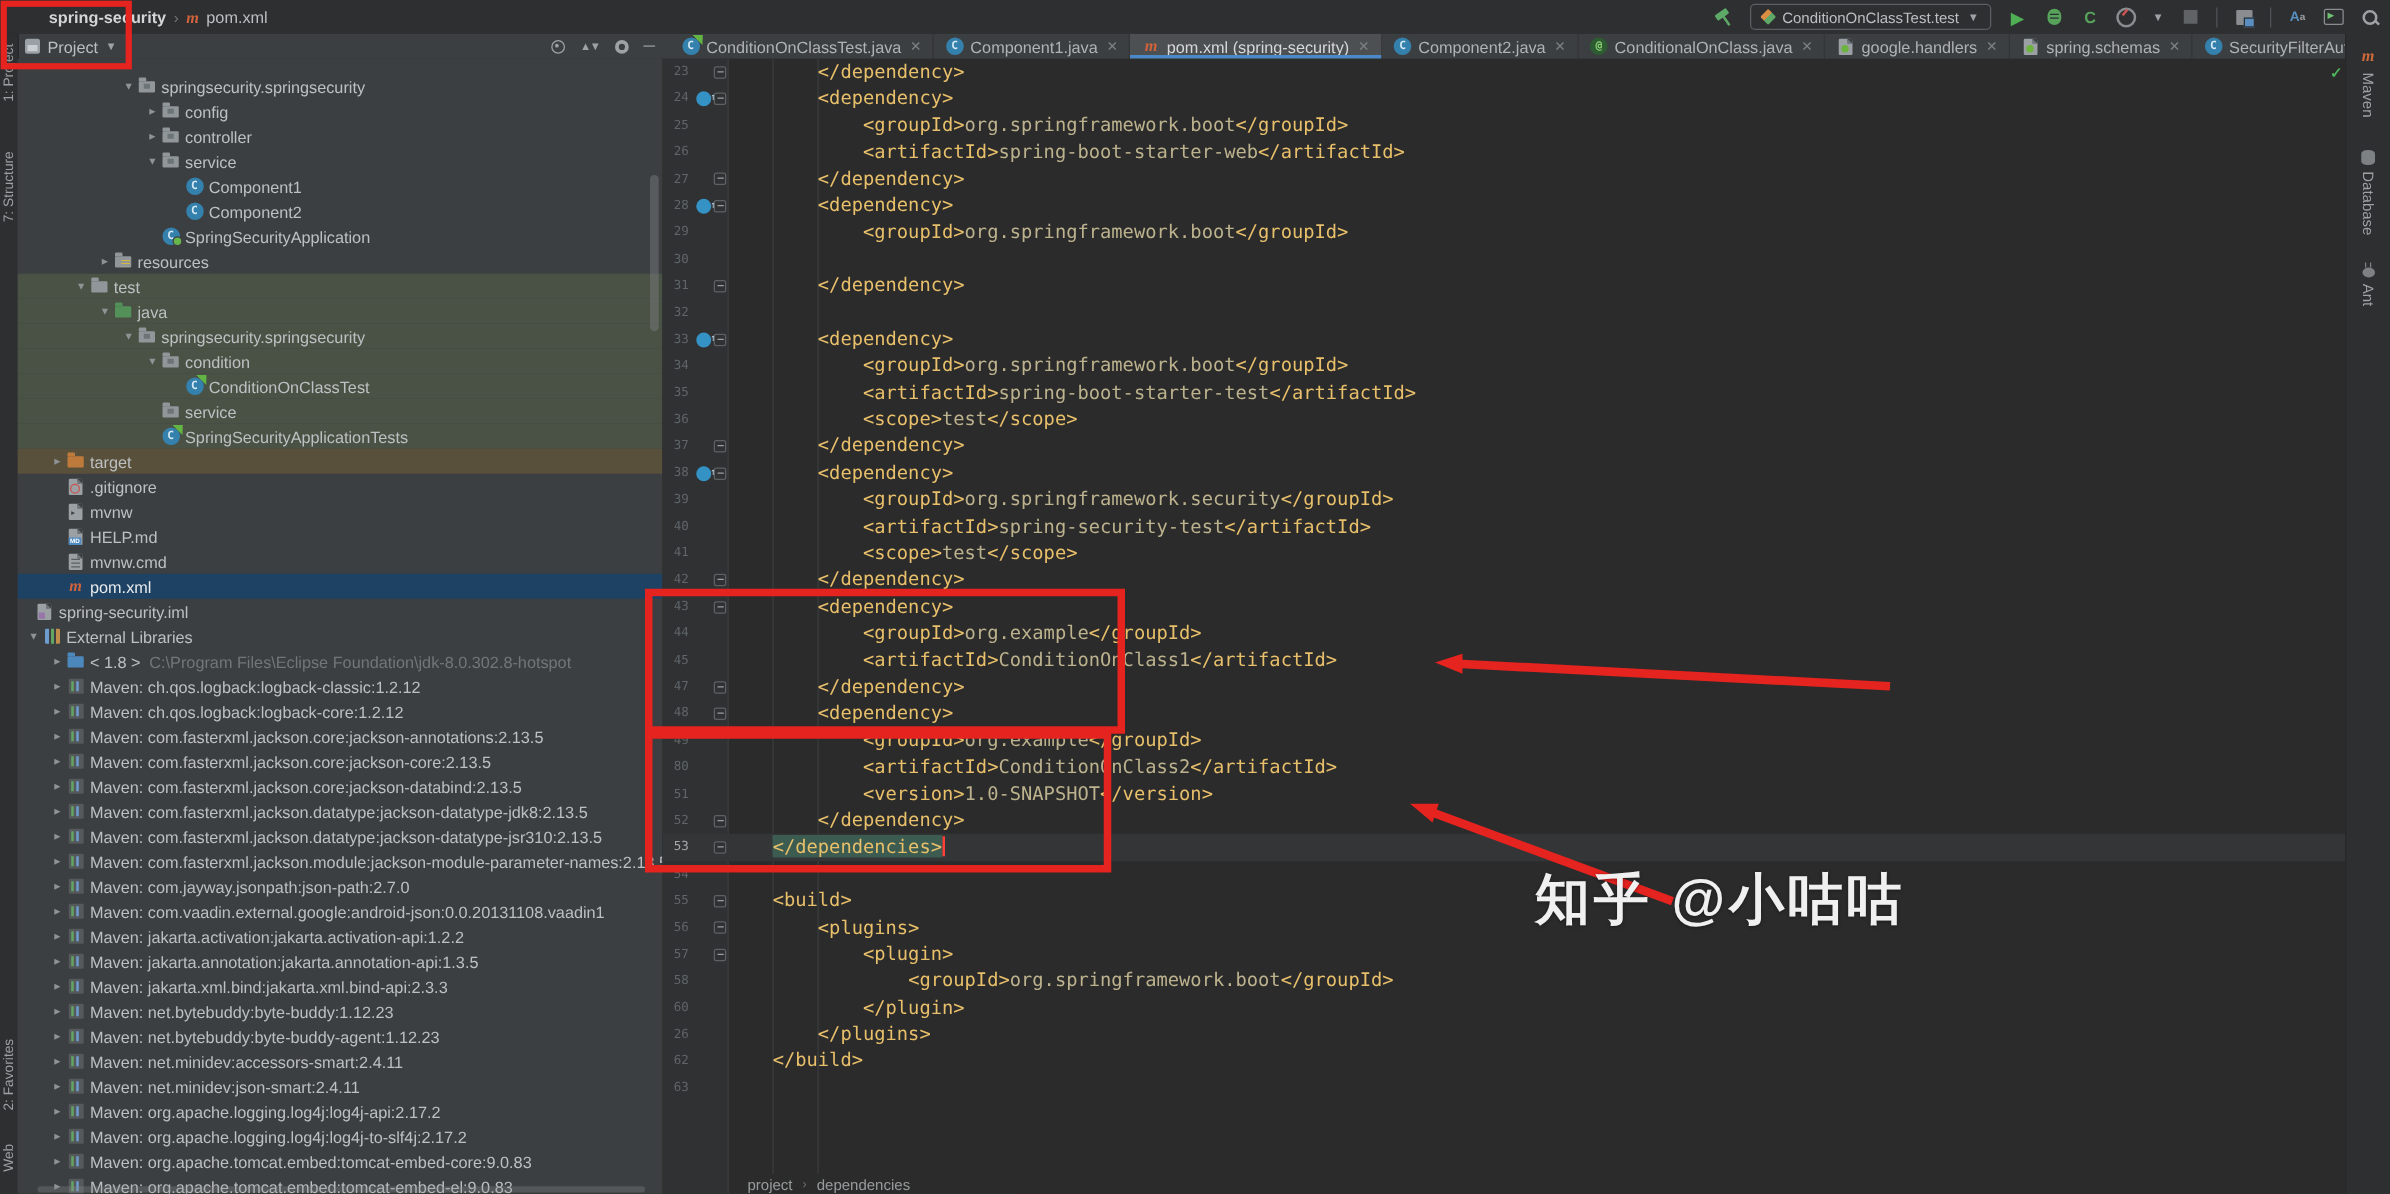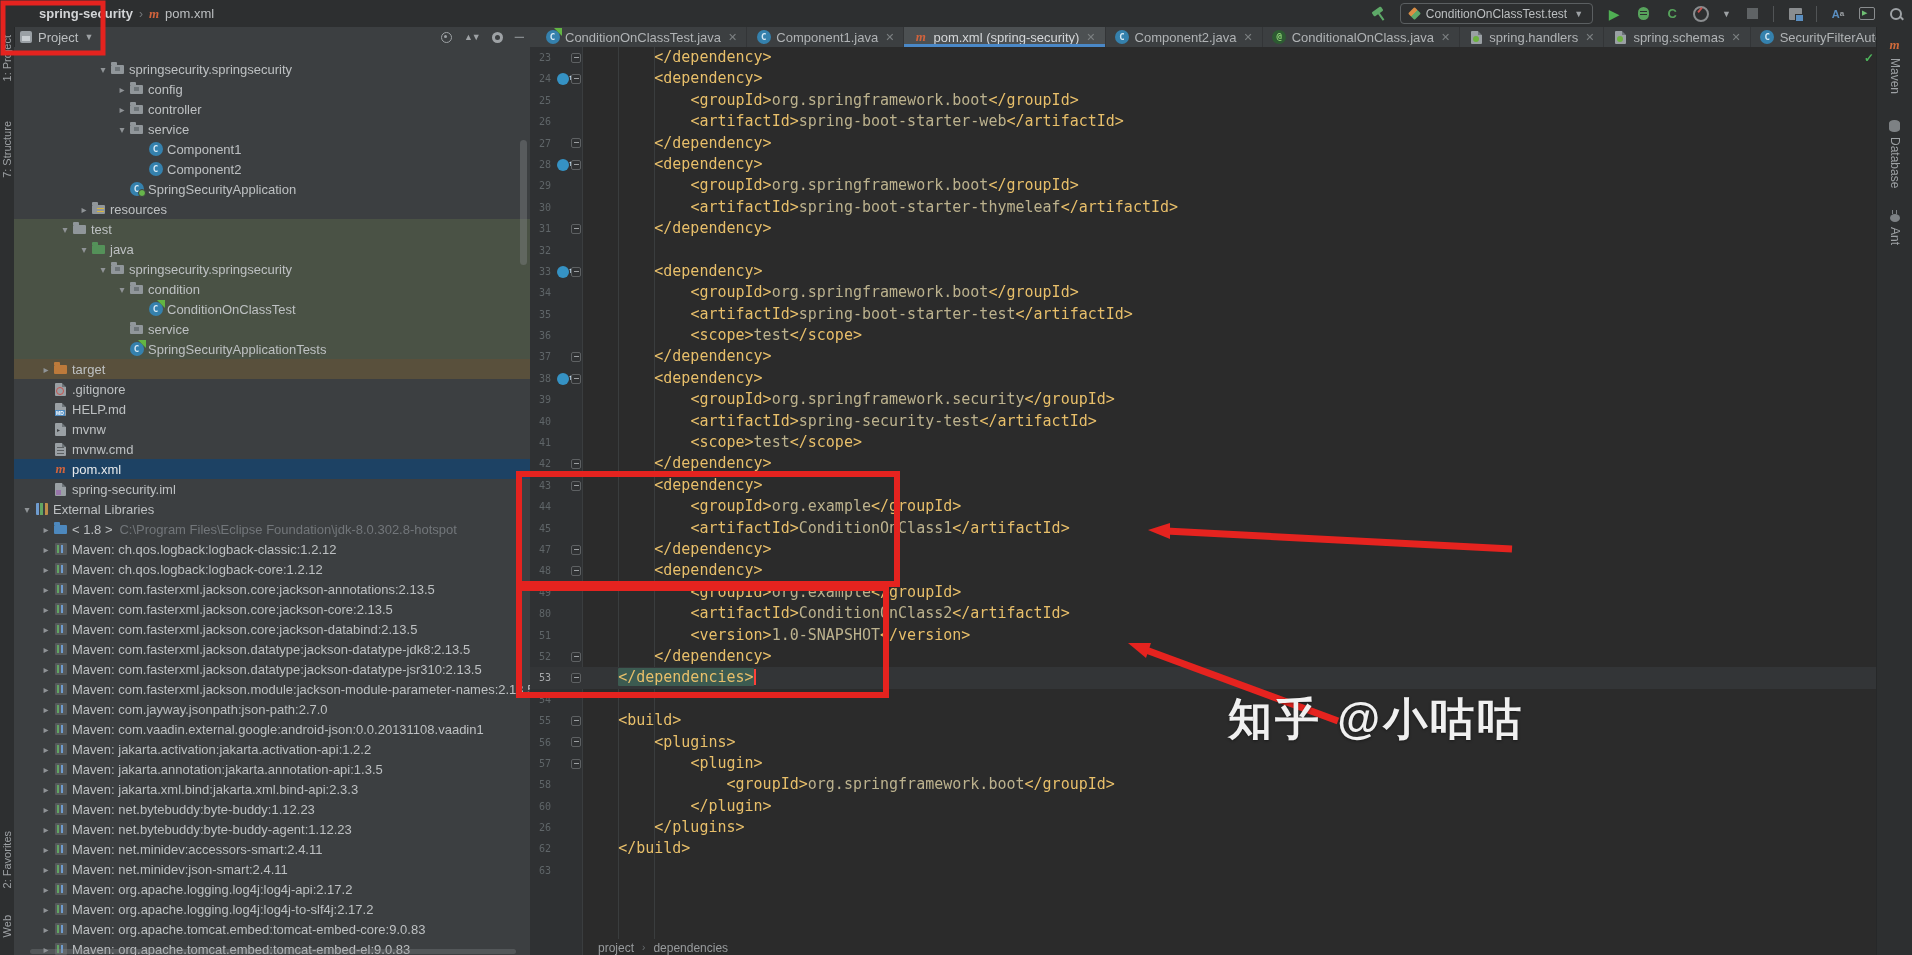--- a/index.html
+++ b/index.html
@@ -233,21 +233,21 @@
           <span class="ic">
             <span class="ci ci-anno">@</span>
           </span>
           <span>ConditionalOnClass.java</span>
           <span class="x">✕</span>
         </div>
         <div class="tab">
           <span class="ic">
             <span class="fi fi-spring"></span>
           </span>
-          <span>spring.handlers</span>
+          <span>google.handlers</span>
           <span class="x">✕</span>
         </div>
         <div class="tab">
           <span class="ic">
             <span class="fi fi-spring"></span>
           </span>
           <span>spring.schemas</span>
           <span class="x">✕</span>
         </div>
         <div class="tab">
@@ -397,46 +397,46 @@
         <div class="trow" style="padding-left: 25px;">
           <span class="arr"></span>
           <span class="ic">
             <span class="fi fi-git"></span>
           </span>
           <span class="lbl">.gitignore</span>
         </div>
         <div class="trow" style="padding-left: 25px;">
           <span class="arr"></span>
           <span class="ic">
+            <span class="fi fi-sh"></span>
+          </span>
+          <span class="lbl">mvnw</span>
+        </div>
+        <div class="trow" style="padding-left: 25px;">
+          <span class="arr"></span>
+          <span class="ic">
             <span class="fi fi-md"></span>
           </span>
           <span class="lbl">HELP.md</span>
         </div>
         <div class="trow" style="padding-left: 25px;">
           <span class="arr"></span>
           <span class="ic">
-            <span class="fi fi-sh"></span>
-          </span>
-          <span class="lbl">mvnw</span>
-        </div>
-        <div class="trow" style="padding-left: 25px;">
-          <span class="arr"></span>
-          <span class="ic">
             <span class="fi fi-cmd"></span>
           </span>
           <span class="lbl">mvnw.cmd</span>
         </div>
         <div class="trow h-sel" style="padding-left: 25px;">
           <span class="arr"></span>
           <span class="ic">
             <span class="mv">m</span>
           </span>
           <span class="lbl">pom.xml</span>
         </div>
-        <div class="trow" style="padding-left: 25px;">
+        <div class="trow" style="">
           <span class="arr"></span>
           <span class="ic">
             <span class="fi fi-iml"></span>
           </span>
           <span class="lbl">spring-security.iml</span>
         </div>
         <div class="trow" style="padding-left: 6px;">
           <span class="arr">▾</span>
           <span class="ic">
             <span class="bars"></span>
@@ -659,21 +659,20 @@
         <div class="crow">
           <span class="gnum">29</span>
           <span class="gico"></span>
           <span class="gfold"></span>
           <span class="gcode"><span class="tx">            </span><span class="tg">&lt;groupId&gt;</span><span class="tx">org.springframework.boot</span><span class="tg">&lt;/groupId&gt;</span></span>
         </div>
         <div class="crow">
           <span class="gnum">30</span>
           <span class="gico"></span>
           <span class="gfold"></span>
-          <span class="gcode"><span class="tx">            </span><span class="tg">&lt;artifactId&gt;</span><span class="tx">spring-boot-starter-thymeleaf</span><span class="tg">&lt;/artifactId&gt;</span></span>
         </div>
         <div class="crow">
           <span class="gnum">31</span>
           <span class="gico"></span>
           <span class="gfold">
             <span class="fm"></span>
           </span>
           <span class="gcode"><span class="tx">        </span><span class="tg">&lt;/dependency&gt;</span></span>
         </div>
         <div class="crow">

